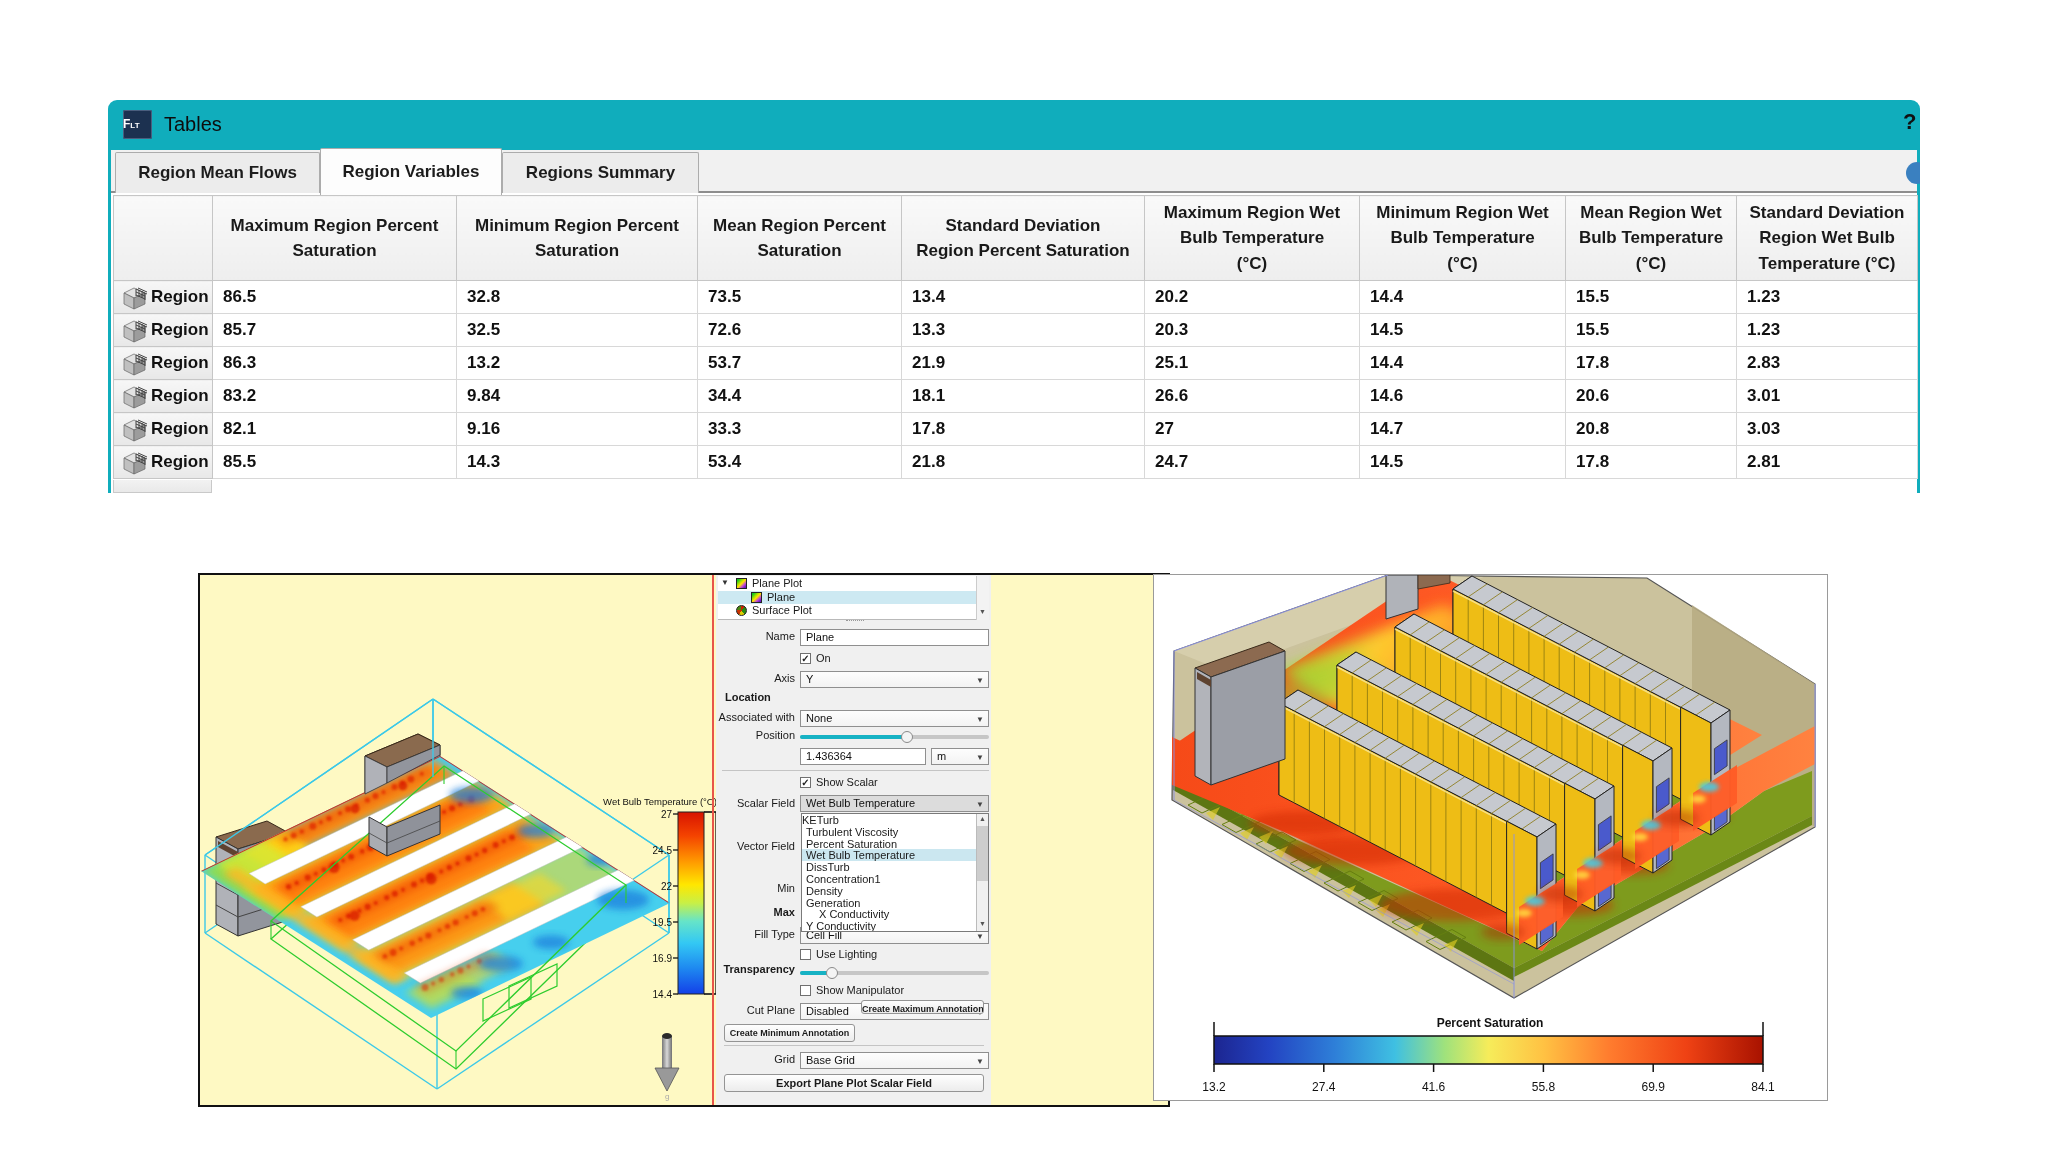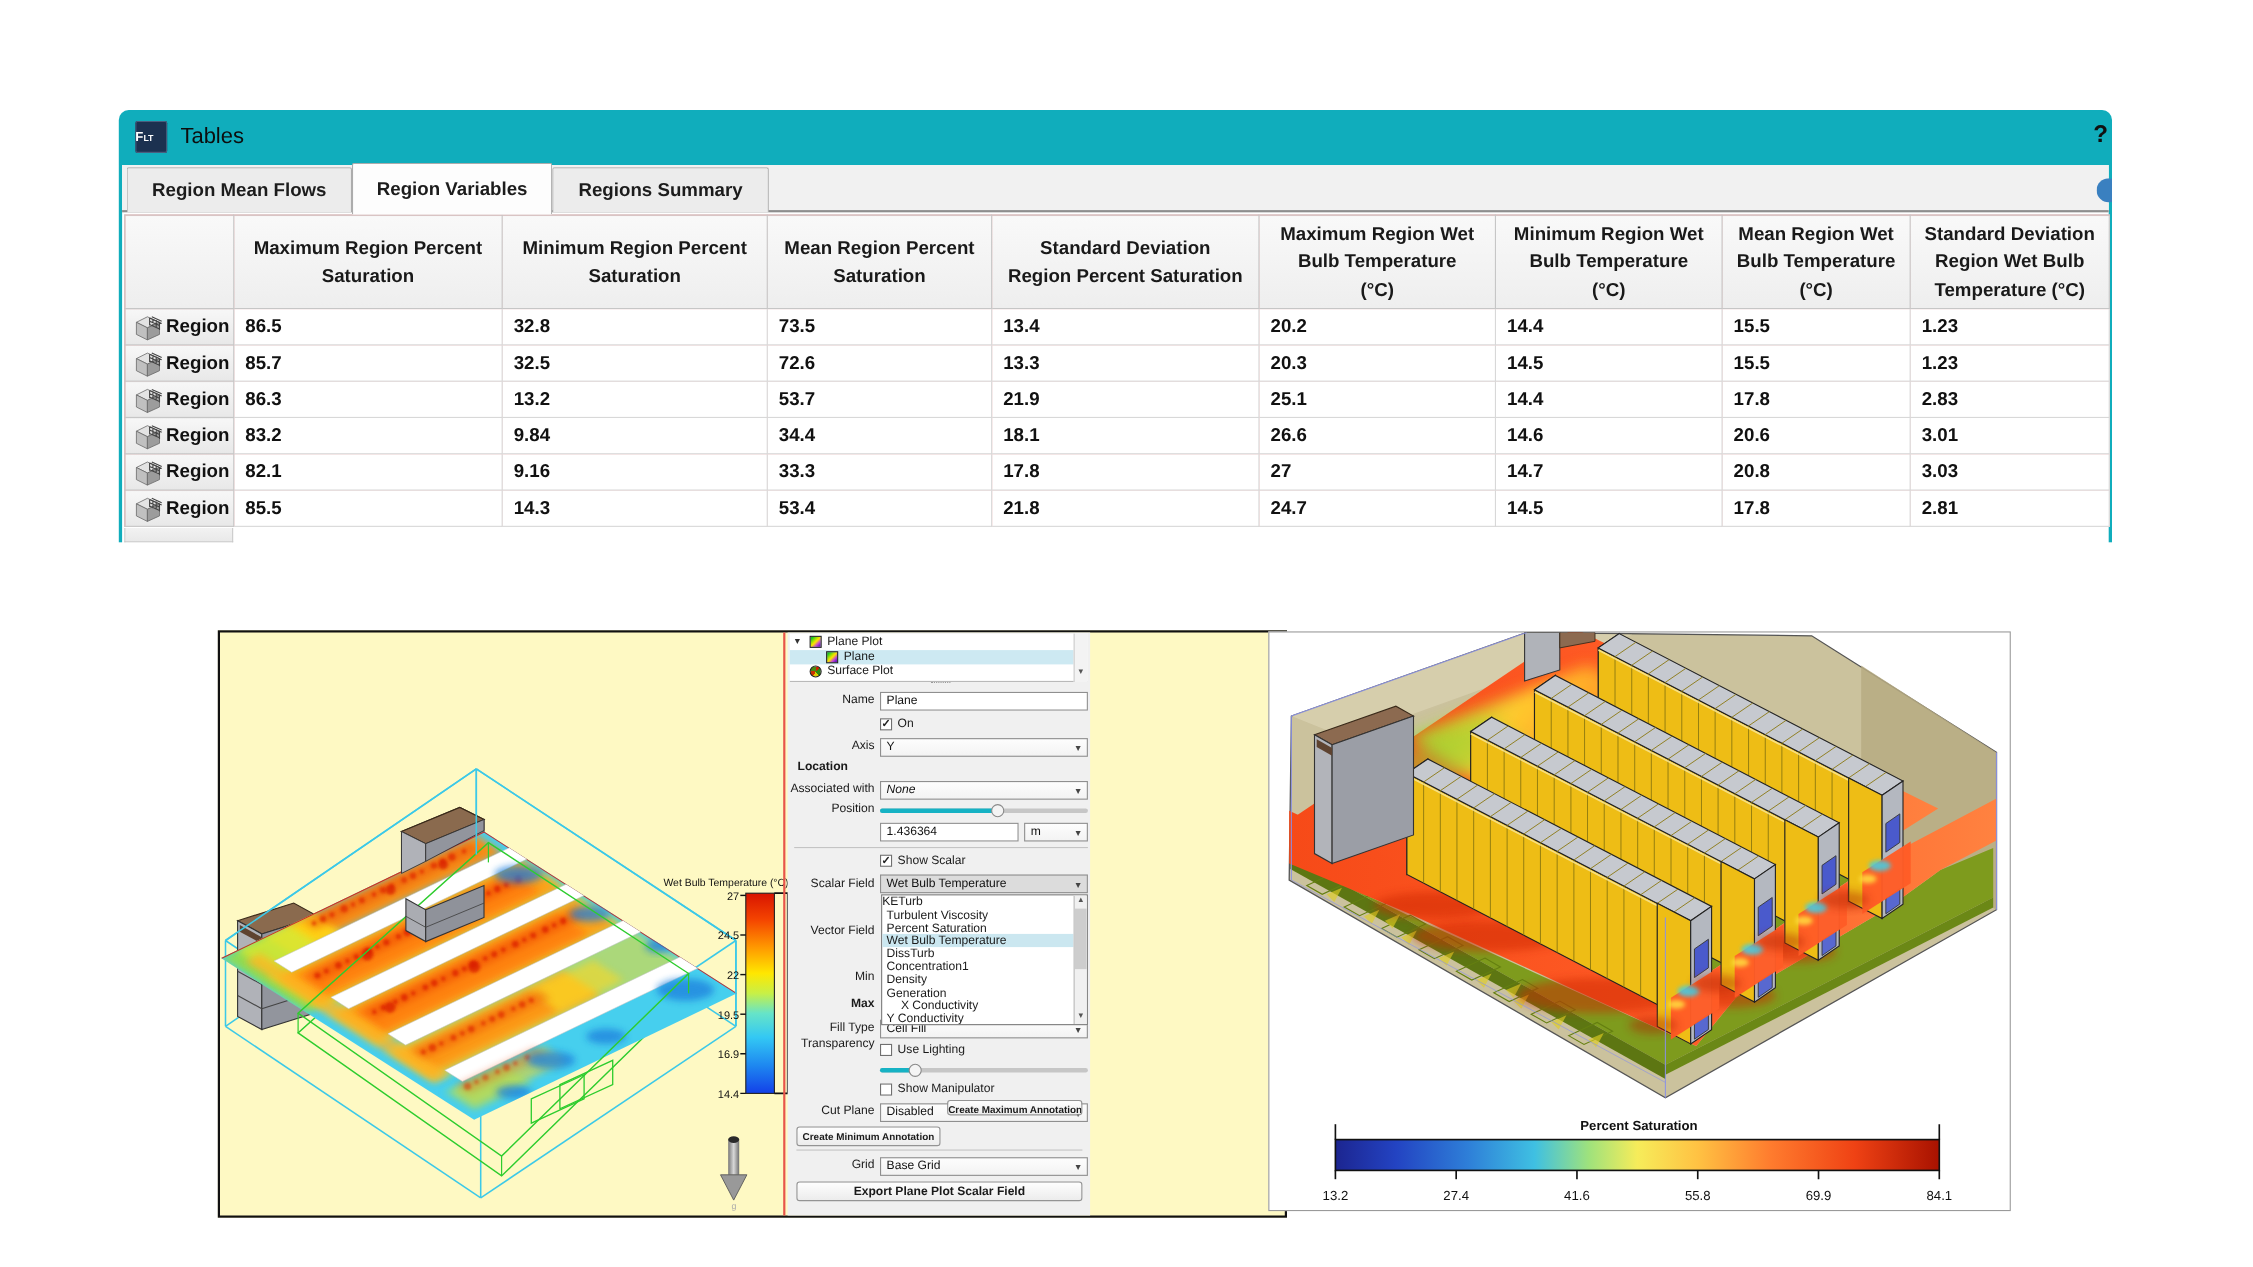--- a/index.html
+++ b/index.html
@@ -409,21 +409,21 @@
     </div>
     <div class="a" style="left:130px;top:45px;width:18px;height:2px;border-top:1px dotted #999"></div>
     <div class="lab" style="left:-11px;top:55px;width:90px;font-weight:normal">Name</div>
     <div class="inp" style="left:84px;top:54px;width:189px;height:17px">Plane</div>
     <div class="cb" style="left:84px;top:78px">✓</div>
     <div class="a" style="left:100px;top:77px;font-size:11px">On</div>
     <div class="lab" style="left:-11px;top:97px;width:90px;font-weight:normal">Axis</div>
     <div class="ctl dd" style="left:84px;top:96px;width:189px;height:17px;">Y<span class="ar" style="line-height:17px">▼</span></div>
     <div class="a" style="left:9px;top:116px;font-size:11px;font-weight:bold">Location</div>
     <div class="lab" style="left:-20px;top:136px;width:99px;font-weight:normal">Associated with</div>
-    <div class="ctl dd" style="left:84px;top:135px;width:189px;height:17px;font-style:italic;">None<span class="ar" style="line-height:17px">▼</span></div>
+    <div class="ctl dd" style="left:84px;top:135px;width:189px;height:17px;">None<span class="ar" style="line-height:17px">▼</span></div>
     <div class="lab" style="left:-11px;top:154px;width:90px;font-weight:normal">Position</div>
     <div class="a" style="left:84px;top:160px;width:189px;height:4px;background:#c6c6c6;border-radius:2px"></div>
     <div class="a" style="left:84px;top:160px;width:106px;height:4px;background:#16b2c4;border-radius:2px"></div>
     <div class="a" style="left:185px;top:156px;width:12px;height:12px;background:#f4f4f4;border:1px solid #8a8a8a;border-radius:50%"></div>
     <div class="inp" style="left:84px;top:173px;width:126px;height:17px">1.436364</div>
     <div class="ctl dd" style="left:215px;top:173px;width:58px;height:17px;">m<span class="ar" style="line-height:17px">▼</span></div>
     <div class="sep" style="left:6px;top:195px;width:267px"></div>
     <div class="cb" style="left:84px;top:202px">✓</div>
     <div class="a" style="left:100px;top:201px;font-size:11px">Show Scalar</div>
     <div class="lab" style="left:-11px;top:222px;width:90px;font-weight:normal">Scalar Field</div>
@@ -445,21 +445,21 @@
       <div class="a" style="left:0;top:94.4px;width:174px;height:12px;padding-left:17px;font-size:11px;line-height:12px;white-space:nowrap">X Conductivity</div>
       <div class="a" style="left:0;top:106.2px;width:174px;height:12px;padding-left:4px;font-size:11px;line-height:12px;white-space:nowrap">Y Conductivity</div>
       <div class="a" style="left:174px;top:0;width:12px;height:117px;background:#f0f0f0;border-left:1px solid #bbb">
         <div class="a" style="left:2px;top:1px;font-size:7px;color:#555">▲</div>
         <div class="a" style="left:0px;top:12px;width:11px;height:55px;background:#cdcdcd"></div>
         <div class="a" style="left:2px;top:106px;font-size:7px;color:#555">▼</div>
       </div>
     </div>
     <div class="cb" style="left:84px;top:374px"></div>
     <div class="a" style="left:100px;top:373px;font-size:11px">Use Lighting</div>
-    <div class="lab" style="left:-20px;top:368px;width:99px;font-weight:normal">Transparency</div>
+    <div class="lab" style="left:-20px;top:388px;width:99px;font-weight:bold">Transparency</div>
     <div class="a" style="left:84px;top:396px;width:189px;height:4px;background:#c6c6c6;border-radius:2px"></div>
     <div class="a" style="left:84px;top:396px;width:31px;height:4px;background:#16b2c4;border-radius:2px"></div>
     <div class="a" style="left:110px;top:392px;width:12px;height:12px;background:#f4f4f4;border:1px solid #8a8a8a;border-radius:50%"></div>
     <div class="cb" style="left:84px;top:410px"></div>
     <div class="a" style="left:100px;top:409px;font-size:11px">Show Manipulator</div>
     <div class="lab" style="left:-11px;top:429px;width:90px;font-weight:normal">Cut Plane</div>
     <div class="ctl dd" style="left:84px;top:428px;width:189px;height:17px;">Disabled<span class="ar" style="line-height:17px">▼</span></div>
     <div class="btn" style="left:8px;top:449px;width:131px;height:18px;line-height:16px;font-size:9px;white-space:nowrap;overflow:hidden">Create Minimum Annotation</div>
     <div class="btn" style="left:145px;top:425px;width:123px;height:14px;line-height:16px;font-size:9px;white-space:nowrap;overflow:hidden">Create Maximum Annotation</div>
     <div class="sep" style="left:8px;top:470px;width:260px"></div>

